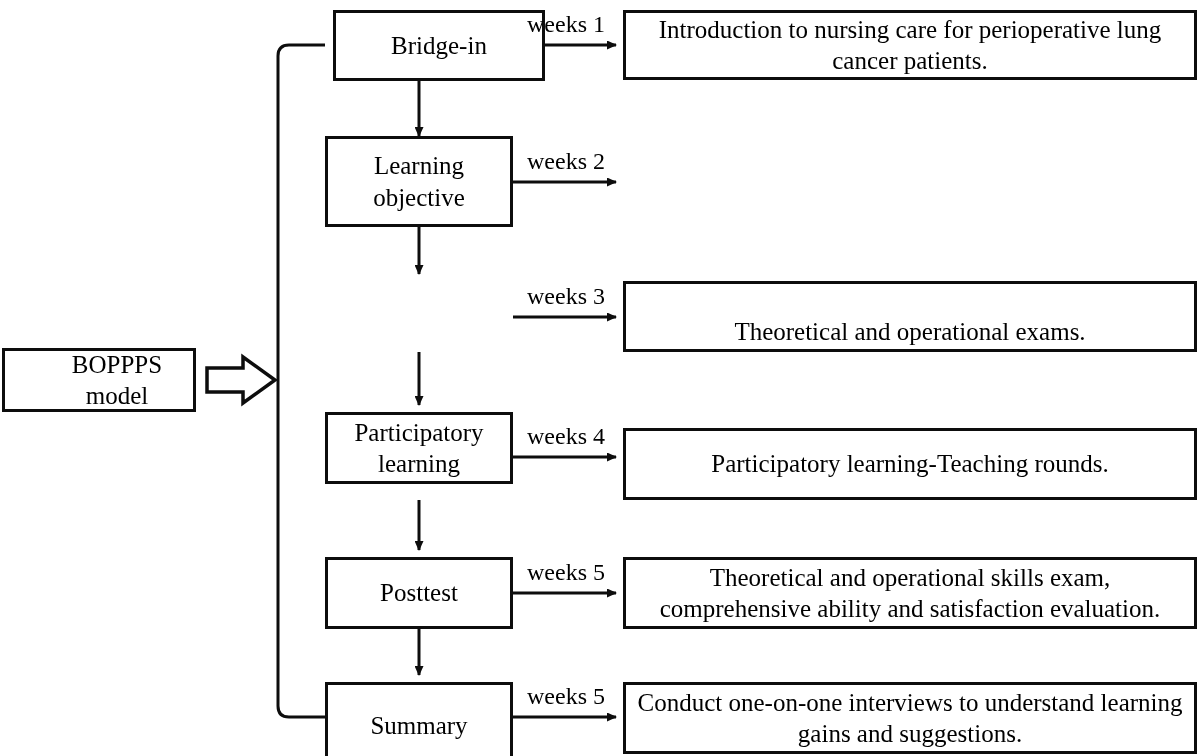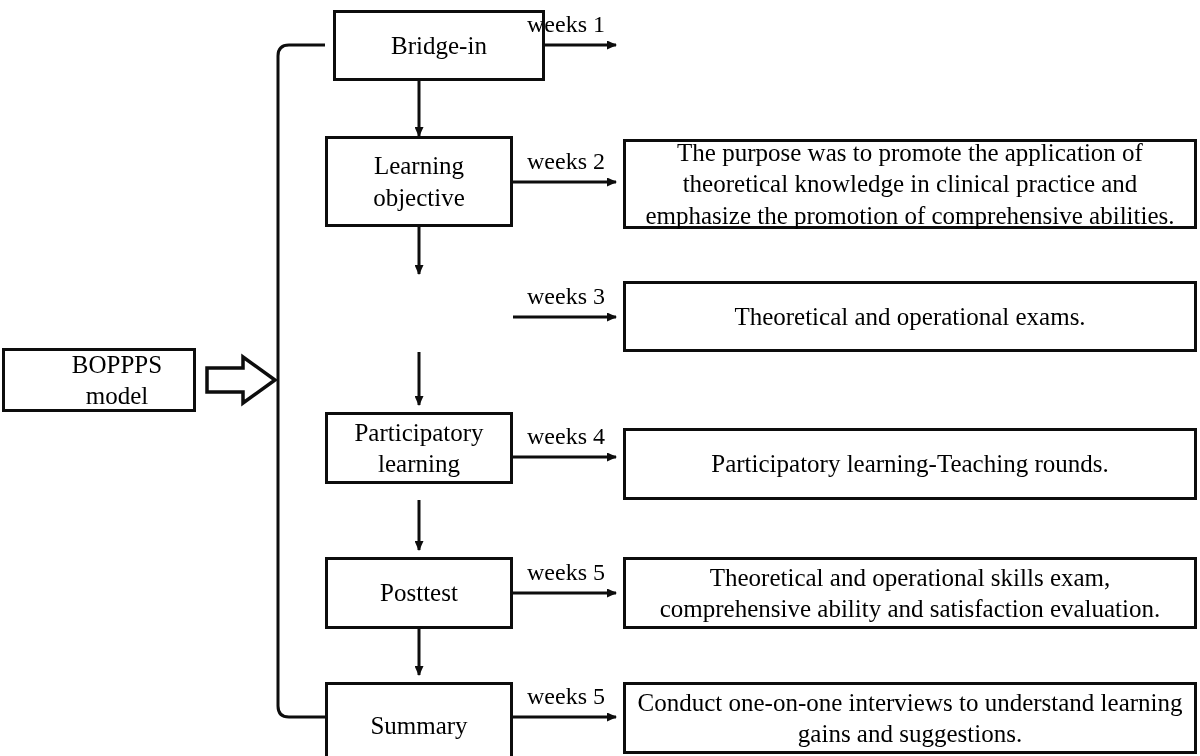--- a/index.html
+++ b/index.html
@@ -116,24 +116,24 @@
     <span>Summary</span>
   </div>
 
   <div class="label" style="left:527px; top:12px;">weeks 1</div>
   <div class="label" style="left:527px; top:149px;">weeks 2</div>
   <div class="label" style="left:527px; top:284px;">weeks 3</div>
   <div class="label" style="left:527px; top:424px;text-align:center;">weeks 4</div>
   <div class="label" style="left:527px; top:560px;">weeks 5</div>
   <div class="label" style="left:527px; top:684px;">weeks 5</div>
 
-  <div class="box detail-box" style="left:623px; top:139px; width:574px; height:90px;">
-    <span>The purpose was to promote the application of theoretical knowledge in clinical practice and emphasize the promotion of comprehensive abilities.</span>
+  <div class="box detail-box" style="left:623px; top:10px; width:574px; height:70px;">
+    <span>Introduction to nursing care for perioperative lung cancer patients.</span>
   </div>
-  <div class="box detail-box" style="left:623px; top:281px; width:574px; height:71px;">
+  <div class="box detail-box" style="left:623px; top:281px; width:574px; height:71px;align-items:flex-end;">
     <span>Theoretical and operational exams.</span>
   </div>
   <div class="box detail-box" style="left:623px; top:428px; width:574px; height:72px;">
     <span>Participatory learning-Teaching rounds.</span>
   </div>
   <div class="box detail-box" style="left:623px; top:682px; width:574px; height:72px;">
     <span>Conduct one-on-one interviews to understand learning gains and suggestions.</span>
   </div>
   <div class="box detail-box" style="left:623px; top:557px; width:574px; height:72px;">
     <span>Theoretical and operational skills exam, comprehensive ability and satisfaction evaluation.</span>

